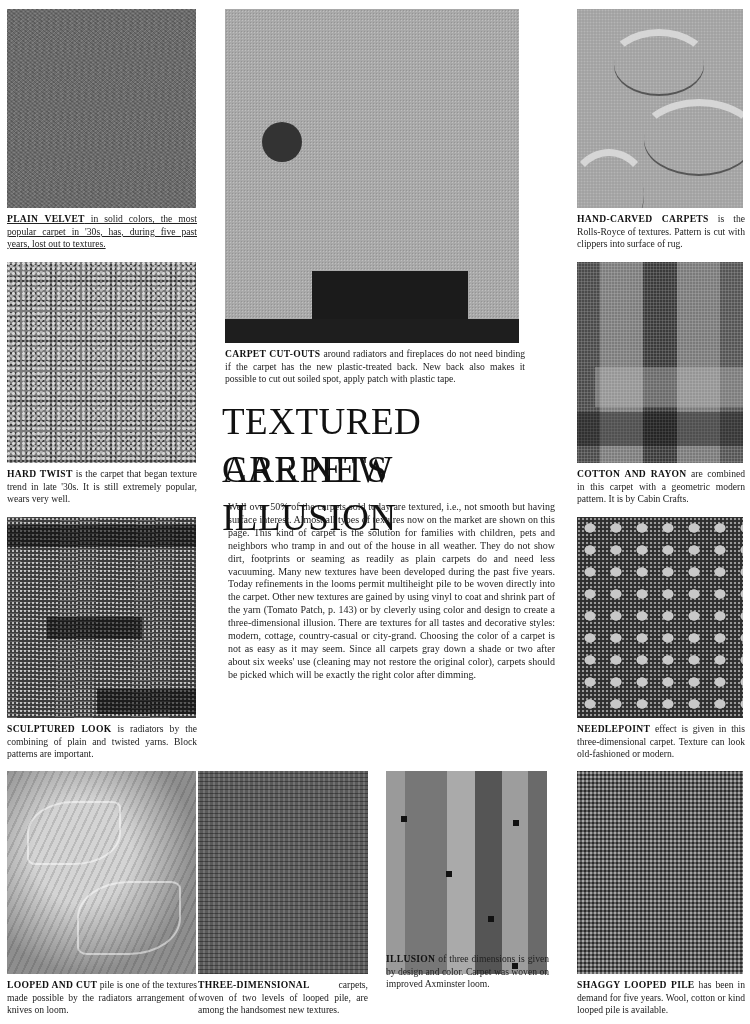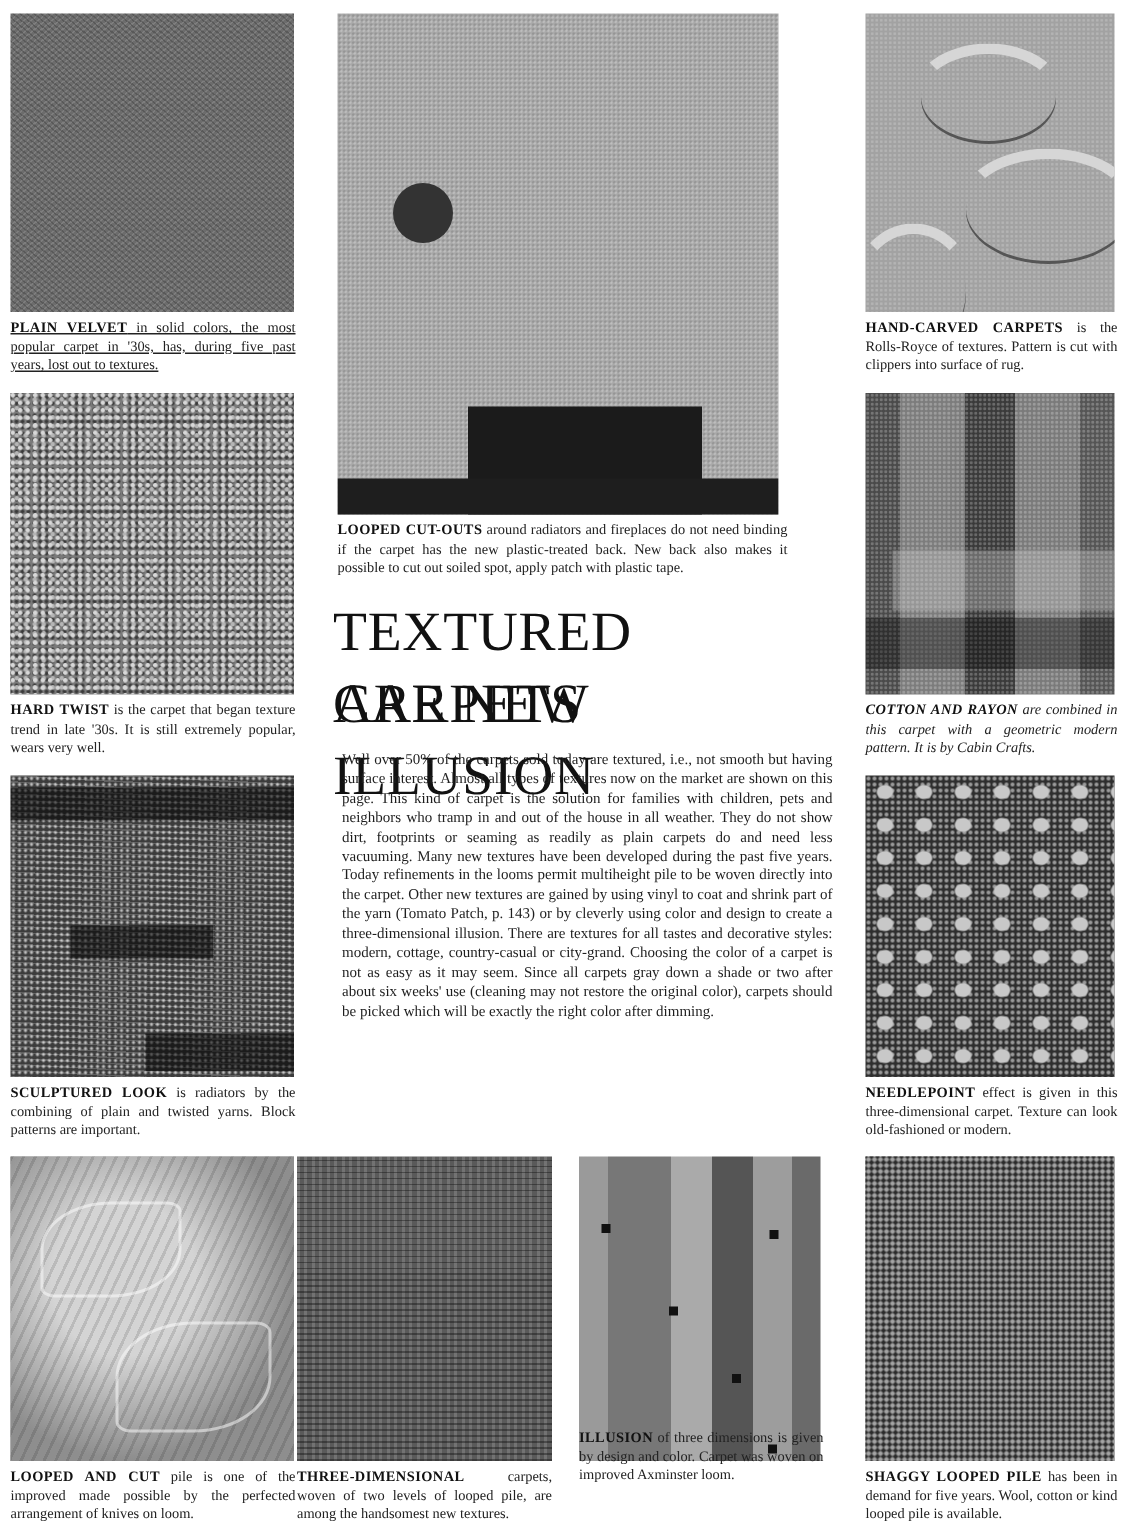--- a/index.html
+++ b/index.html
@@ -80,30 +80,30 @@
 </div>
 <div class="cap" style="left:7px;top:723px;width:190px;">
   <b>SCULPTURED LOOK</b><span> is radiators by the combining of plain and twisted yarns. Block patterns are important.</span>
 </div>
 
 <div class="photo t-looped" style="left:7px;top:771px;width:189px;height:203px;">
   <div class="loop-leaf" style="left:20px;top:30px;width:90px;height:60px;"></div>
   <div class="loop-leaf" style="left:70px;top:110px;width:100px;height:70px;"></div>
 </div>
 <div class="cap" style="left:7px;top:979px;width:190px;">
-  <b>LOOPED AND CUT</b><span> pile is one of the improved made possible by the perfected arrangement of knives on loom.</span>
+  <b>LOOPED AND CUT</b><span> pile is one of the textures made possible by the radiators arrangement of knives on loom.</span>
 </div>
 
 <div class="photo t-cutout" style="left:225px;top:9px;width:294px;height:334px;">
   <div class="cut-circle"></div>
   <div class="cut-block"></div>
   <div class="cut-base"></div>
 </div>
 <div class="cap" style="left:225px;top:348px;width:300px;">
-  <b>LOOPED CUT-OUTS</b><span> around radiators and fireplaces do not need binding if the carpet has the new plastic-treated back. New back also makes it possible to cut out soiled spot, apply patch with plastic tape.</span>
+  <b>CARPET CUT-OUTS</b><span> around radiators and fireplaces do not need binding if the carpet has the new plastic-treated back. New back also makes it possible to cut out soiled spot, apply patch with plastic tape.</span>
 </div>
 
 <div class="title" style="top:398px;">TEXTURED CARPETS</div>
 <div class="title" style="top:446px;">ARE NEW ILLUSION</div>
 
 <div class="body-text">Well over 50% of the carpets sold today are textured, i.e., not smooth but having surface interest. Almost all types of textures now on the market are shown on this page. This kind of carpet is the solution for families with children, pets and neighbors who tramp in and out of the house in all weather. They do not show dirt, footprints or seaming as readily as plain carpets do and need less vacuuming. Many new textures have been developed during the past five years. Today refinements in the looms permit multiheight pile to be woven directly into the carpet. Other new textures are gained by using vinyl to coat and shrink part of the yarn (Tomato Patch, p. 143) or by cleverly using color and design to create a three-dimensional illusion. There are textures for all tastes and decorative styles: modern, cottage, country-casual or city-grand. Choosing the color of a carpet is not as easy as it may seem. Since all carpets gray down a shade or two after about six weeks' use (cleaning may not restore the original color), carpets should be picked which will be exactly the right color after dimming.</div>
 
 <div class="photo t-three" style="left:198px;top:771px;width:170px;height:203px;"></div>
 <div class="cap" style="left:198px;top:979px;width:170px;">
   <b>THREE-DIMENSIONAL</b><span> carpets, woven of two levels of looped pile, are among the handsomest new textures.</span>
@@ -126,21 +126,21 @@
   <div class="chen-swirl" style="left:-10px;top:140px;width:70px;height:80px;"></div>
 </div>
 <div class="cap" style="left:577px;top:213px;width:168px;">
   <b>HAND-CARVED CARPETS</b><span> is the Rolls-Royce of textures. Pattern is cut with clippers into surface of rug.</span>
 </div>
 
 <div class="photo t-cotton" style="left:577px;top:262px;width:166px;height:201px;">
   <div class="cot-light" style="left:18px;top:105px;width:148px;height:40px;"></div>
   <div class="cot-light" style="left:0;top:150px;width:166px;height:34px;background:rgba(0,0,0,.35);"></div>
 </div>
-<div class="cap" style="left:577px;top:468px;width:168px;font-style:italic;">
+<div class="cap" style="left:577px;top:468px;width:168px;">
   <b>COTTON AND RAYON</b><span> are combined in this carpet with a geometric modern pattern. It is by Cabin Crafts.</span>
 </div>
 
 <div class="photo t-needle" style="left:577px;top:517px;width:166px;height:201px;"></div>
 <div class="cap" style="left:577px;top:723px;width:168px;">
   <b>NEEDLEPOINT</b><span> effect is given in this three-dimensional carpet. Texture can look old-fashioned or modern.</span>
 </div>
 
 <div class="photo t-shaggy" style="left:577px;top:771px;width:166px;height:203px;"></div>
 <div class="cap" style="left:577px;top:979px;width:168px;">

